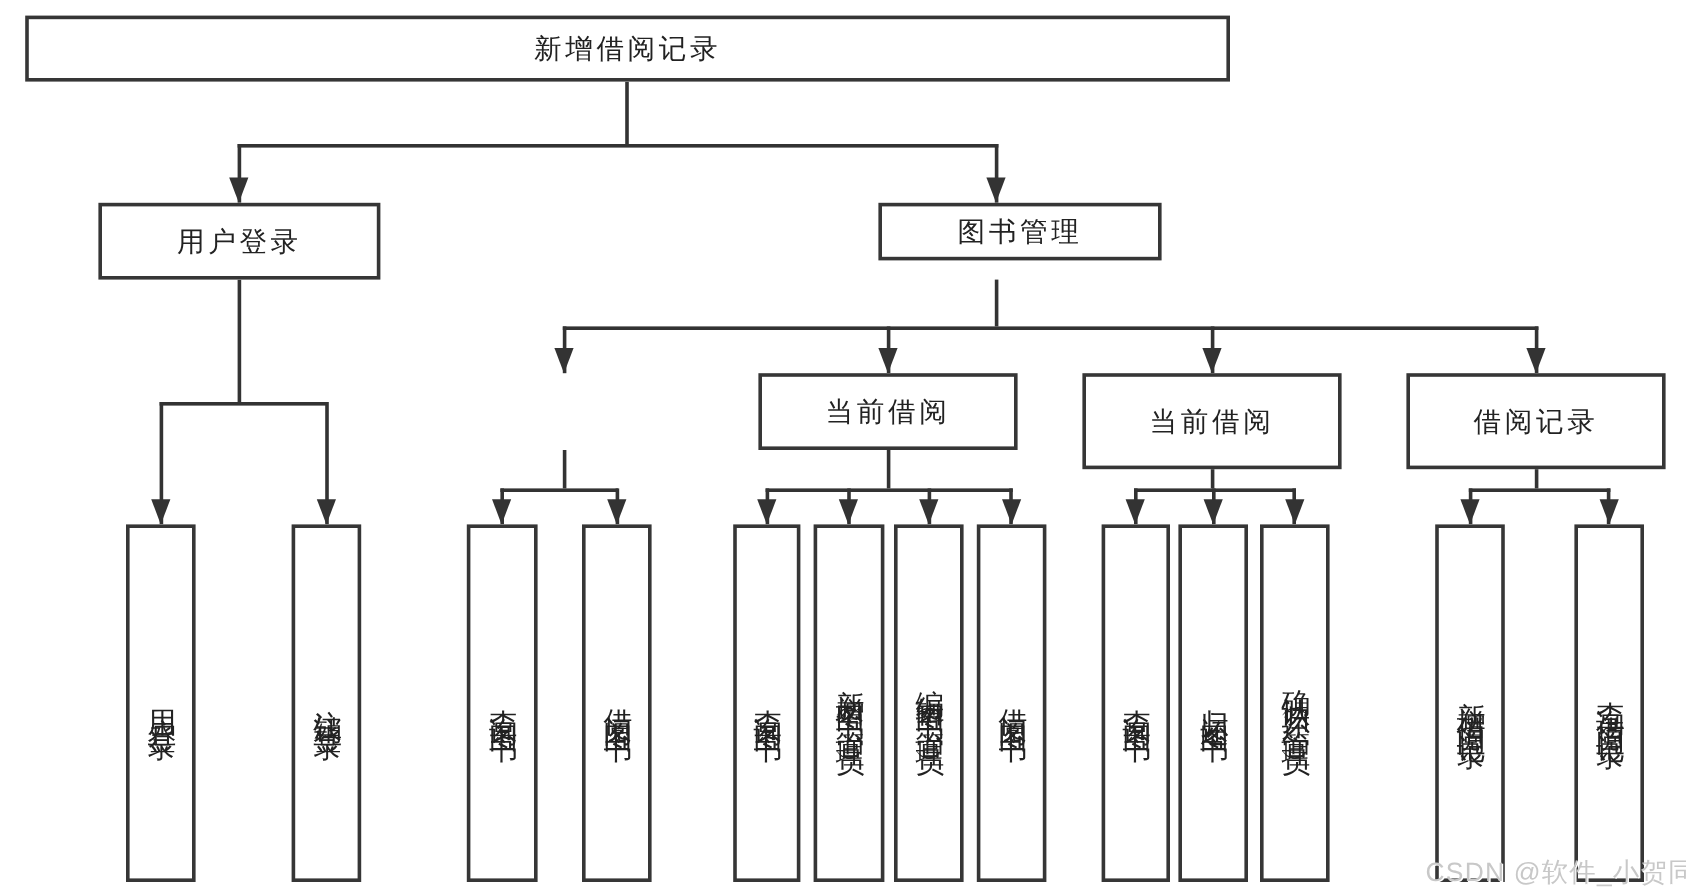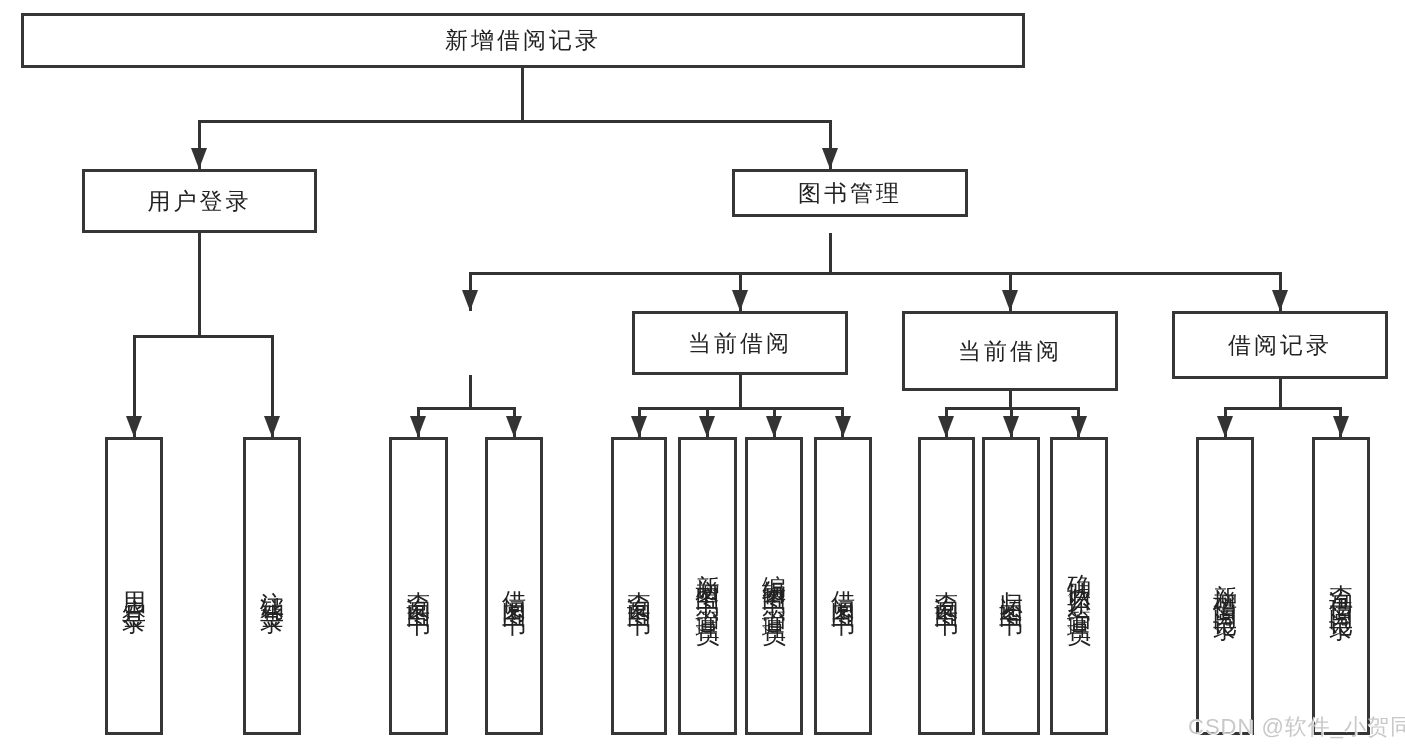--- a/index.html
+++ b/index.html
@@ -104,21 +104,21 @@
   <div class="box" style="left:732px;top:169px;width:236px;height:48px">
     <span class="hlabel">图书管理</span>
   </div>
 
   <div class="box" style="left:632px;top:311px;width:216px;height:64px">
     <span class="hlabel">当前借阅</span>
   </div>
   <div class="box" style="left:902px;top:311px;width:216px;height:80px">
     <span class="hlabel">当前借阅</span>
   </div>
-  <div class="box" style="left:1172px;top:311px;width:216px;height:68px">
+  <div class="box" style="left:1172px;top:311px;width:216px;height:80px">
     <span class="hlabel">借阅记录</span>
   </div>
 
   <div class="box" style="left:105px;top:437px;width:58px;height:298px">
     <span class="vtext">用户登录</span>
   </div>
   <div class="box" style="left:243px;top:437px;width:58px;height:298px">
     <span class="vtext">注销登录</span>
   </div>
 

